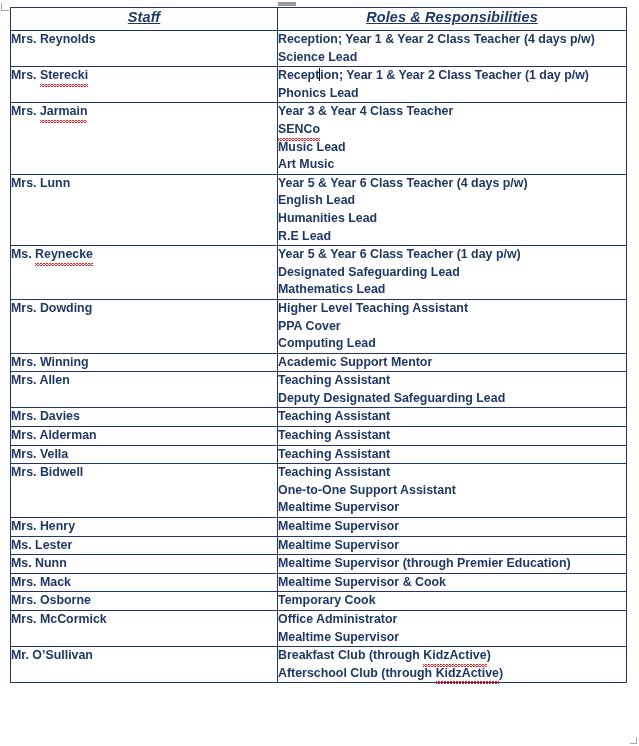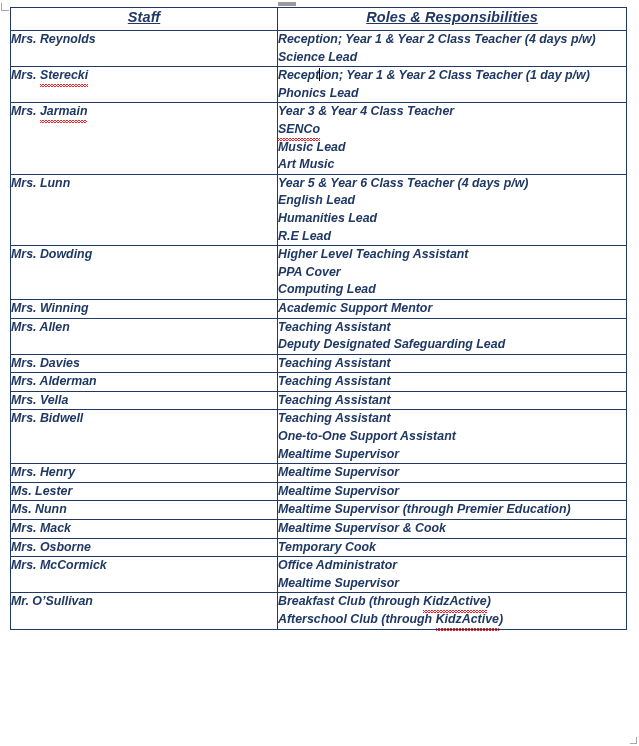--- a/index.html
+++ b/index.html
@@ -84,21 +84,20 @@
     text-decoration: underline;
     color: #1f3864;
     letter-spacing: 0.1px;
   }
 
   tbody td {
     font-size: 12.4px;
     font-weight: bold;
     line-height: 17.6px;
     color: #1f3864;
-    font-style: italic;
   }
   td.name-cell {
     padding: 1px 0 2px 6px;
     font-weight: normal;
   }
   td.name-cell .nm {
     font-weight: bold;
   }
   td.roles-cell {
     padding: 1px 0 2px 5px;
@@ -188,20 +187,28 @@
         <tr>
           <td class="name-cell"><span class="nm">Mrs. Lunn</span></td>
           <td class="roles-cell">
             <span class="line">Year 5 &amp; Year 6 Class Teacher (4 days p/w)</span>
             <span class="line">English Lead</span>
             <span class="line">Humanities Lead</span>
             <span class="line">R.E Lead</span>
           </td>
         </tr>
         <tr>
+          <td class="name-cell"><span class="nm">Ms. <span class="sp">Reynecke</span></span></td>
+          <td class="roles-cell">
+            <span class="line">Year 5 &amp; Year 6 Class Teacher (1 day p/w)</span>
+            <span class="line">Designated Safeguarding Lead</span>
+            <span class="line">Mathematics Lead</span>
+          </td>
+        </tr>
+        <tr>
           <td class="name-cell"><span class="nm">Mrs. Dowding</span></td>
           <td class="roles-cell">
             <span class="line">Higher Level Teaching Assistant</span>
             <span class="line">PPA Cover</span>
             <span class="line">Computing Lead</span>
           </td>
         </tr>
         <tr>
           <td class="name-cell"><span class="nm">Mrs. Winning</span></td>
           <td class="roles-cell">

